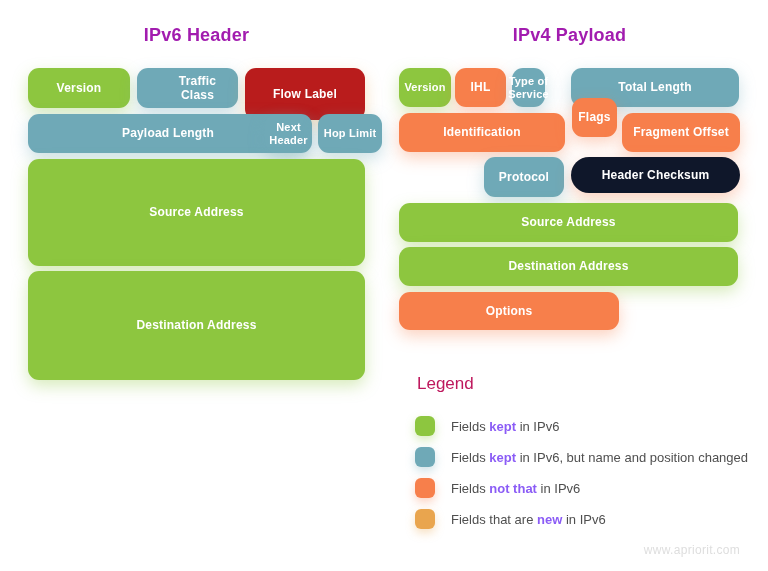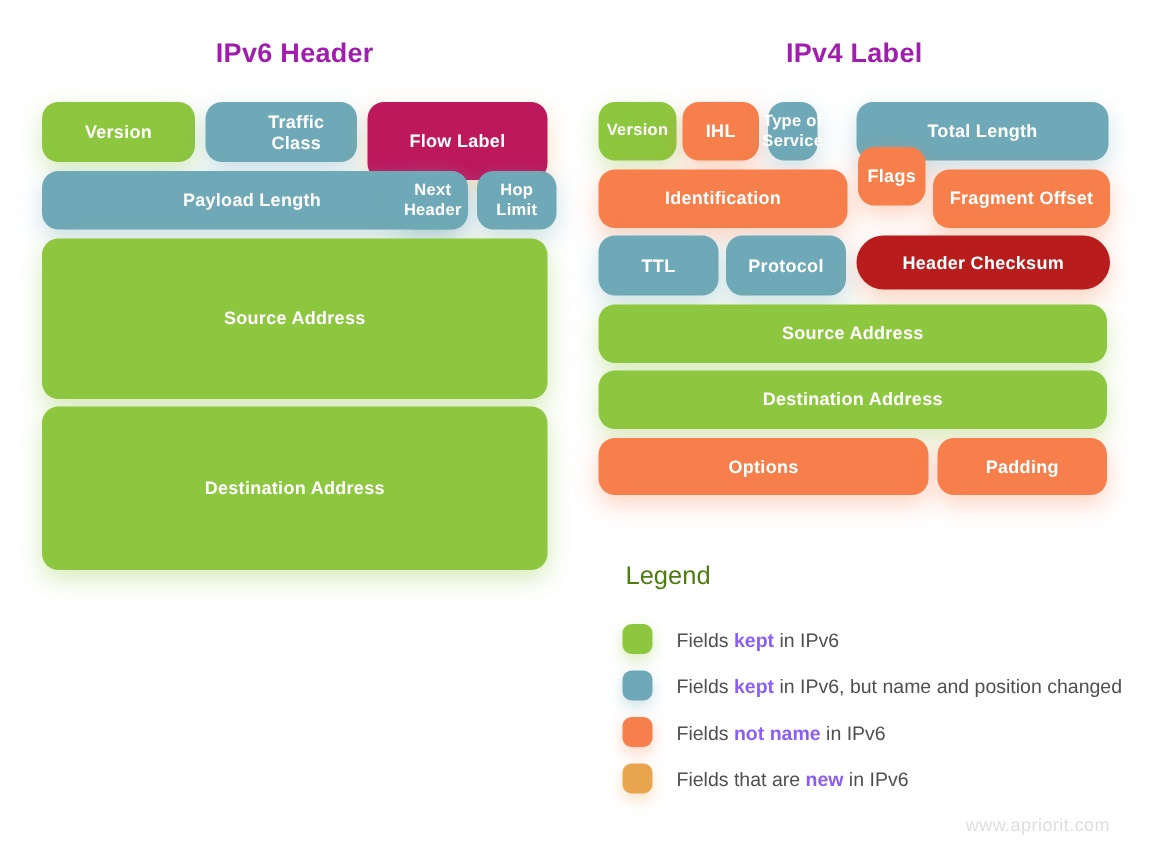--- a/index.html
+++ b/index.html
@@ -5,54 +5,54 @@
   html,body{margin:0;padding:0;background:#ffffff;}
   body{width:768px;height:571px;position:relative;overflow:hidden;
        font-family:"Liberation Sans","DejaVu Sans",sans-serif;}
   .stage{position:absolute;inset:0;}
   .col-title{position:absolute;text-align:center;font-size:18px;font-weight:bold;
              color:#a21caf;letter-spacing:.2px;}
   .blk{position:absolute;border-radius:11px;display:flex;align-items:center;justify-content:center;
        color:#ffffff;font-weight:bold;font-size:12px;text-align:center;line-height:1.2;
        letter-spacing:.2px;padding:2px 4px;box-sizing:border-box;}
   .blk.small{font-size:11px;line-height:1.15;}
-  .legend-title{position:absolute;left:417px;top:374px;font-size:17px;color:#4d7c0f;}
+  .legend-title{position:absolute;left:417px;top:374px;font-size:17px;color:#be185d;}
   .legend{position:absolute;left:415px;top:416px;display:flex;flex-direction:column;gap:11px;}
   .legend-row{display:flex;align-items:center;gap:16px;height:20px;}
   .swatch{width:20px;height:20px;border-radius:6px;flex:0 0 auto;}
   .legend-label{font-size:13px;color:#4f4f4f;}
   .legend-label b{font-weight:bold;color:#8b5cf6;}
   .watermark{position:absolute;left:628px;top:543px;width:112px;text-align:right;
              font-size:12px;color:#dedede;letter-spacing:.3px;}
 </style>
 </head>
 <body>
 
 <div class="stage">
 
   <div class="col-title" style="left:27px;top:25px;width:339px;">IPv6 Header</div>
-  <div class="col-title" style="left:399px;top:25px;width:341px;">IPv4 Label</div>
+  <div class="col-title" style="left:399px;top:25px;width:341px;">IPv4 Payload</div>
 
   <div class="blk" style="left: 28px; top: 68px; width: 102px; height: 40px; background: rgb(141, 198, 63); box-shadow: rgba(141, 198, 63, 0.35) 0px 6px 16px;">
     <span>Version</span>
     </div>
   <div class="blk" style="left: 137px; top: 68px; width: 101px; height: 40px; background: rgb(111, 169, 183); box-shadow: rgba(111, 169, 183, 0.35) 0px 6px 16px; padding-left: 24px;">
     <span>Traffic Class</span>
     </div>
-  <div class="blk" style="left: 245px; top: 68px; width: 120px; height: 52px; background: #be185d; box-shadow: rgba(233, 165, 78, 0.35) 0px 6px 16px;">
+  <div class="blk" style="left: 245px; top: 68px; width: 120px; height: 52px; background: #b91c1c; box-shadow: rgba(233, 165, 78, 0.35) 0px 6px 16px;">
     <span>Flow Label</span>
     </div>
 
   <div class="blk" style="left: 28px; top: 114px; width: 280px; height: 39px; background: rgb(111, 169, 183); box-shadow: rgba(111, 169, 183, 0.35) 0px 6px 16px;">
     <span>Payload Length</span>
     </div>
   <div class="blk small" style="left: 265px; top: 114px; width: 47px; height: 39px; background: rgb(111, 169, 183); box-shadow: rgba(111, 169, 183, 0.35) 0px 6px 16px; text-align: center;">
     <span>Next Header</span>
     </div>
-  <div class="blk small" style="left: 318px; top: 114px; width: 53px; height: 39px; background: rgb(111, 169, 183); box-shadow: rgba(111, 169, 183, 0.35) 0px 6px 16px;">
+  <div class="blk small" style="left: 318px; top: 114px; width: 64px; height: 39px; background: rgb(111, 169, 183); box-shadow: rgba(111, 169, 183, 0.35) 0px 6px 16px;">
     <span>Hop Limit</span>
     </div>
 
   <div class="blk" style="left: 28px; top: 159px; width: 337px; height: 107px; background: rgb(141, 198, 63); box-shadow: rgba(141, 198, 63, 0.35) 0px 6px 16px;">
     <span>Source Address</span>
     </div>
   <div class="blk" style="left: 28px; top: 271px; width: 337px; height: 109px; background: rgb(141, 198, 63); box-shadow: rgba(141, 198, 63, 0.35) 0px 6px 16px;">
     <span>Destination Address</span>
     </div>
 
@@ -72,57 +72,51 @@
   <div class="blk" style="left: 399px; top: 113px; width: 166px; height: 39px; background: rgb(247, 127, 75); box-shadow: rgba(247, 127, 75, 0.35) 0px 6px 16px;">
     <span>Identification</span>
     </div>
   <div class="blk" style="left: 572px; top: 98px; width: 45px; height: 39px; background: rgb(247, 127, 75); box-shadow: rgba(247, 127, 75, 0.35) 0px 6px 16px;">
     <span>Flags</span>
     </div>
   <div class="blk" style="left: 622px; top: 113px; width: 118px; height: 39px; background: rgb(247, 127, 75); box-shadow: rgba(247, 127, 75, 0.35) 0px 6px 16px;">
     <span>Fragment Offset</span>
     </div>
 
-  <div class="blk" style="left: 399px; top: 157px; width: 80px; height: 40px; background: rgb(111, 169, 183); box-shadow: rgba(111, 169, 183, 0.35) 0px 6px 16px;">
-    <span>TTL</span>
-    </div>
   <div class="blk" style="left: 484px; top: 157px; width: 80px; height: 40px; background: rgb(111, 169, 183); box-shadow: rgba(111, 169, 183, 0.35) 0px 6px 16px; text-align: right;">
     <span>Protocol</span>
     </div>
-  <div class="blk" style="left: 571px; top: 157px; width: 169px; height: 36px; background: #b91c1c; box-shadow: rgba(247, 127, 75, 0.35) 0px 6px 16px; border-radius: 20px;">
+  <div class="blk" style="left: 571px; top: 157px; width: 169px; height: 36px; background: #0f172a; box-shadow: rgba(247, 127, 75, 0.35) 0px 6px 16px; border-radius: 20px;">
     <span>Header Checksum</span>
     </div>
 
   <div class="blk" style="left: 399px; top: 203px; width: 339px; height: 39px; background: rgb(141, 198, 63); box-shadow: rgba(141, 198, 63, 0.35) 0px 6px 16px;">
     <span>Source Address</span>
     </div>
   <div class="blk" style="left: 399px; top: 247px; width: 339px; height: 39px; background: rgb(141, 198, 63); box-shadow: rgba(141, 198, 63, 0.35) 0px 6px 16px;">
     <span>Destination Address</span>
     </div>
 
   <div class="blk" style="left: 399px; top: 292px; width: 220px; height: 38px; background: rgb(247, 127, 75); box-shadow: rgba(247, 127, 75, 0.35) 0px 6px 16px;">
     <span>Options</span>
-    </div>
-  <div class="blk" style="left: 625px; top: 292px; width: 113px; height: 38px; background: rgb(247, 127, 75); box-shadow: rgba(247, 127, 75, 0.35) 0px 6px 16px;">
-    <span>Padding</span>
     </div>
 
   <div class="legend-title">Legend</div>
   <div class="legend">
     <div class="legend-row">
       <span class="swatch" style="background: rgb(141, 198, 63); box-shadow: rgba(141, 198, 63, 0.35) 0px 4px 10px;"></span>
       <span class="legend-label"><span>Fields </span><b>kept</b><span> in IPv6</span></span>
     </div>
     <div class="legend-row">
       <span class="swatch" style="background: rgb(111, 169, 183); box-shadow: rgba(111, 169, 183, 0.35) 0px 4px 10px;"></span>
       <span class="legend-label"><span>Fields </span><b>kept</b><span> in IPv6, but name and position changed</span></span>
     </div>
     <div class="legend-row">
       <span class="swatch" style="background: rgb(247, 127, 75); box-shadow: rgba(247, 127, 75, 0.35) 0px 4px 10px;"></span>
-      <span class="legend-label"><span>Fields </span><b>not name</b><span> in IPv6</span></span>
+      <span class="legend-label"><span>Fields </span><b>not that</b><span> in IPv6</span></span>
     </div>
     <div class="legend-row">
       <span class="swatch" style="background: rgb(233, 165, 78); box-shadow: rgba(233, 165, 78, 0.35) 0px 4px 10px;"></span>
       <span class="legend-label"><span>Fields that are </span><b>new</b><span> in IPv6</span></span>
     </div>
   </div>
 
   <div class="watermark">www.apriorit.com</div>
 
 </div>

